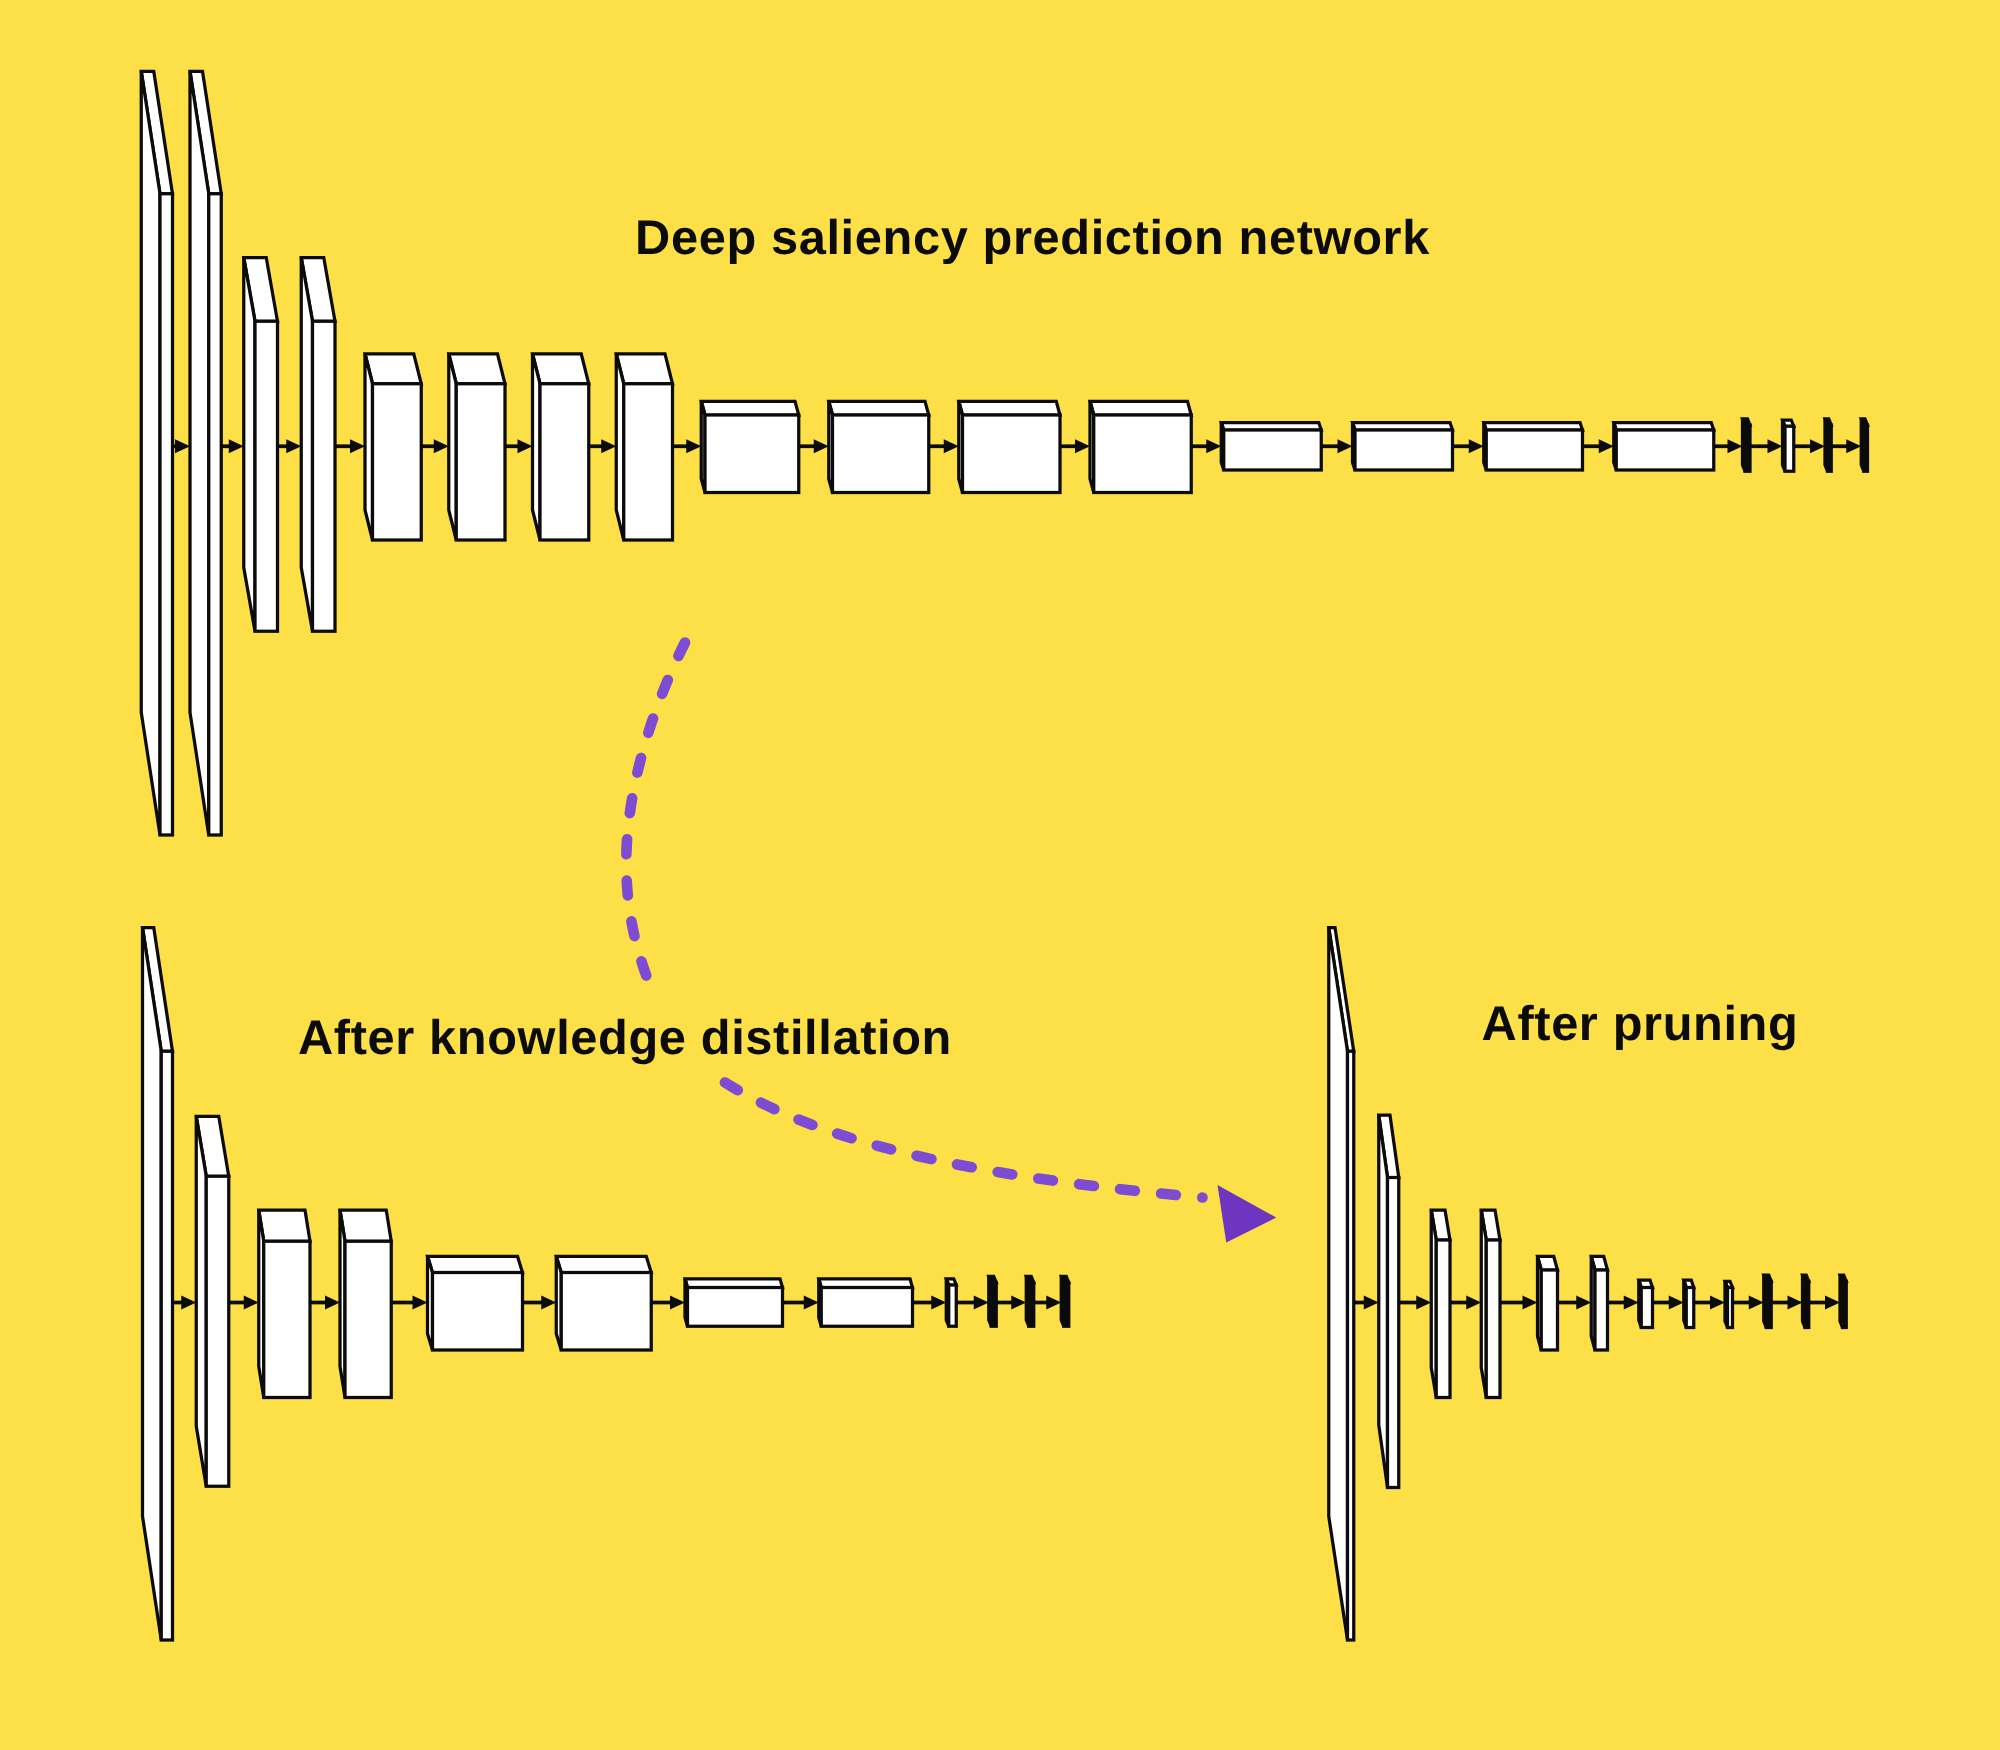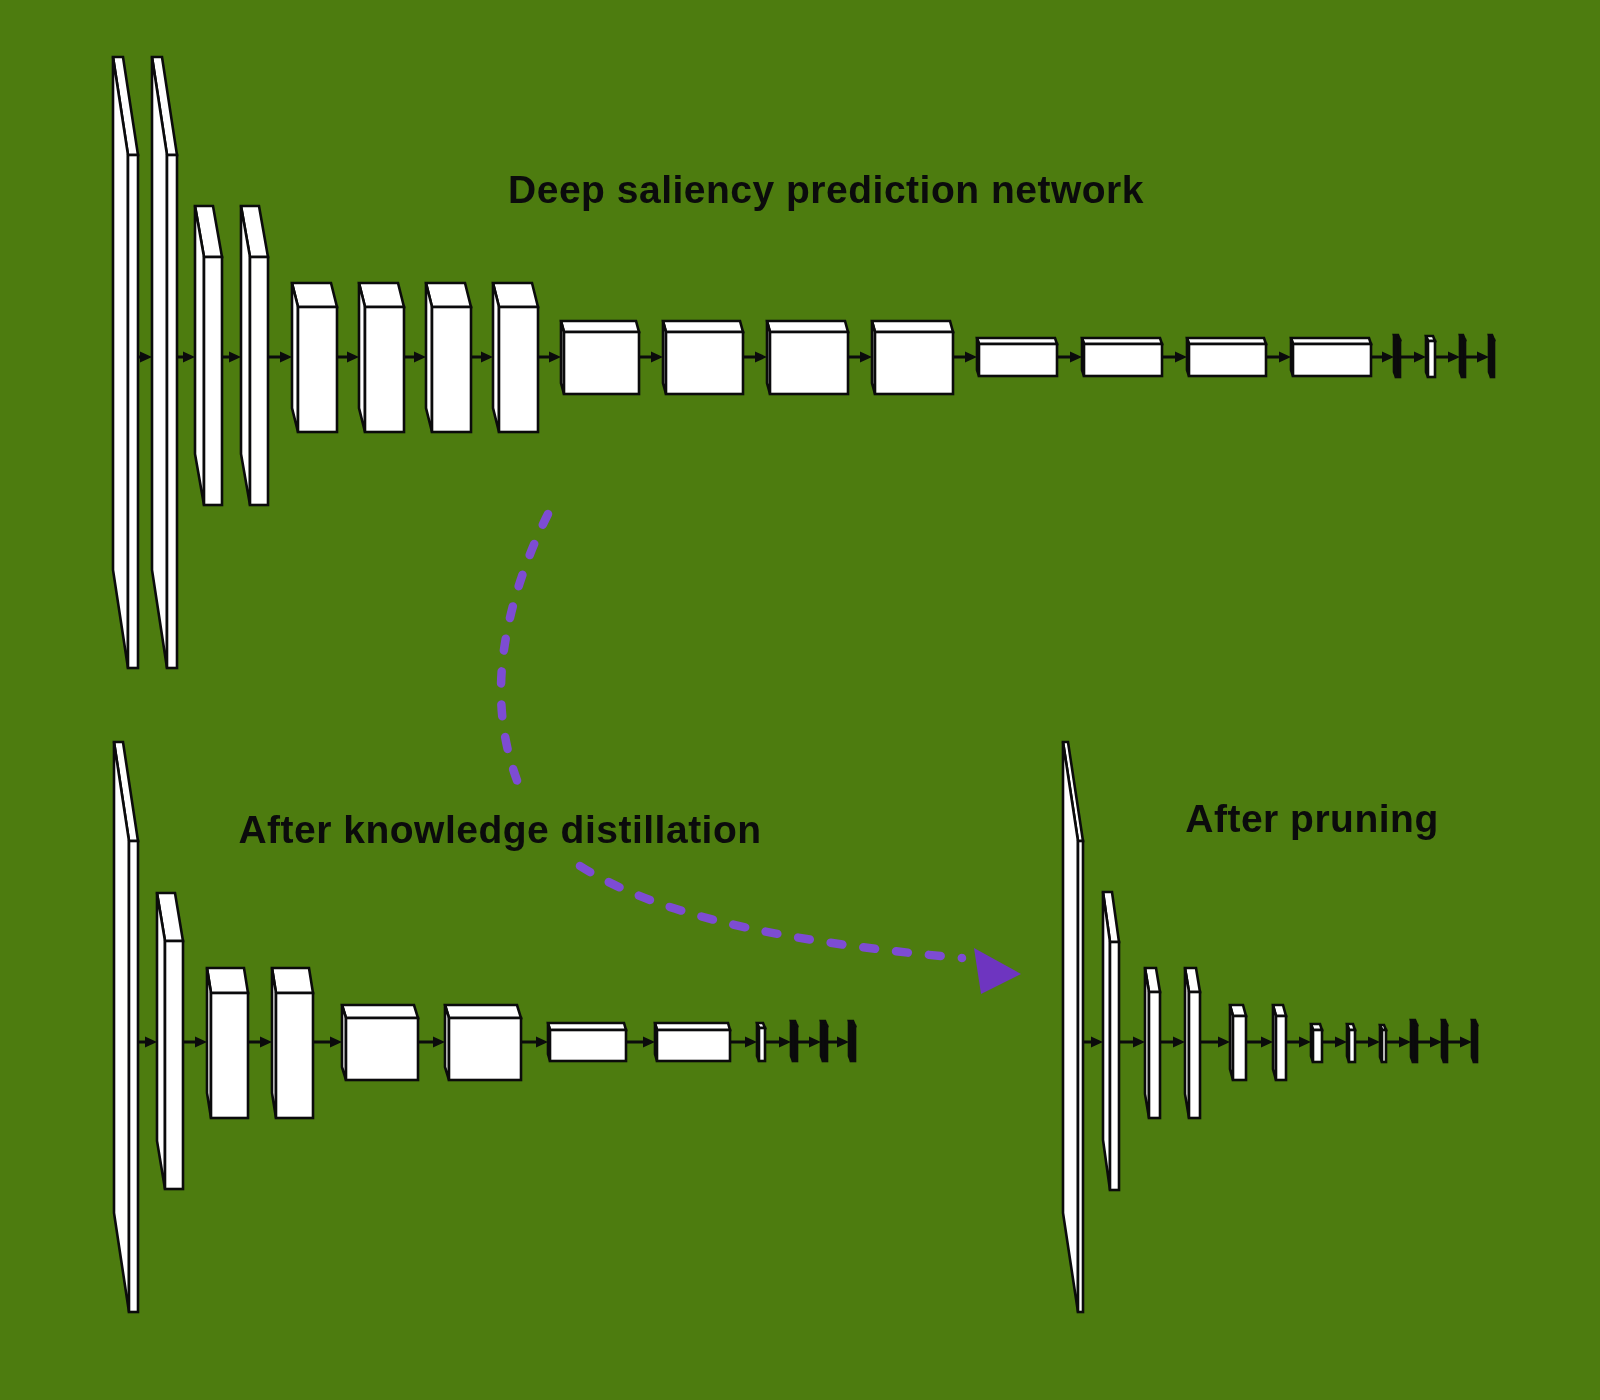--- a/index.html
+++ b/index.html
@@ -9,21 +9,21 @@
   .net-label{font-family:"Liberation Sans",sans-serif;font-weight:700;font-size:39px;fill:#0b0b0c;letter-spacing:0.5px;}
   .arc{fill:none;stroke:var(--accent,#7d4cd3);stroke-width:8.5;stroke-linecap:round;stroke-dasharray:12 21;}
   .arc-head{fill:var(--accent-head,#6e35c0);stroke:none;}
   .slab{stroke:#0b0b0c;stroke-width:2.6;stroke-linejoin:miter;}
   .flow-line{stroke:#0b0b0c;stroke-width:3;}
   .flow-head{fill:#0b0b0c;stroke:none;}
 </style>
 </head>
 <body>
 
-<div class="stage" style="background: #4d7c0f;">
+<div class="stage" style="background: #fde047;">
   <svg id="canvas" width="1600" height="1400" viewBox="0 0 1600 1400" xmlns="http://www.w3.org/2000/svg">
 
     <path class="arc" d="M 548,514 C 520,570 501,634 501,690 C 501,724 507,754 518,783"></path>
 
     <path class="arc" d="M 580,866 C 650,910 760,940 962,958"></path>
     <polygon class="arc-head" points="1021,974 974,948 981,994"></polygon>
 
     <g id="networks">
         <g>
           <line x1="138" y1="357" x2="143" y2="357" class="flow-line"></line>

